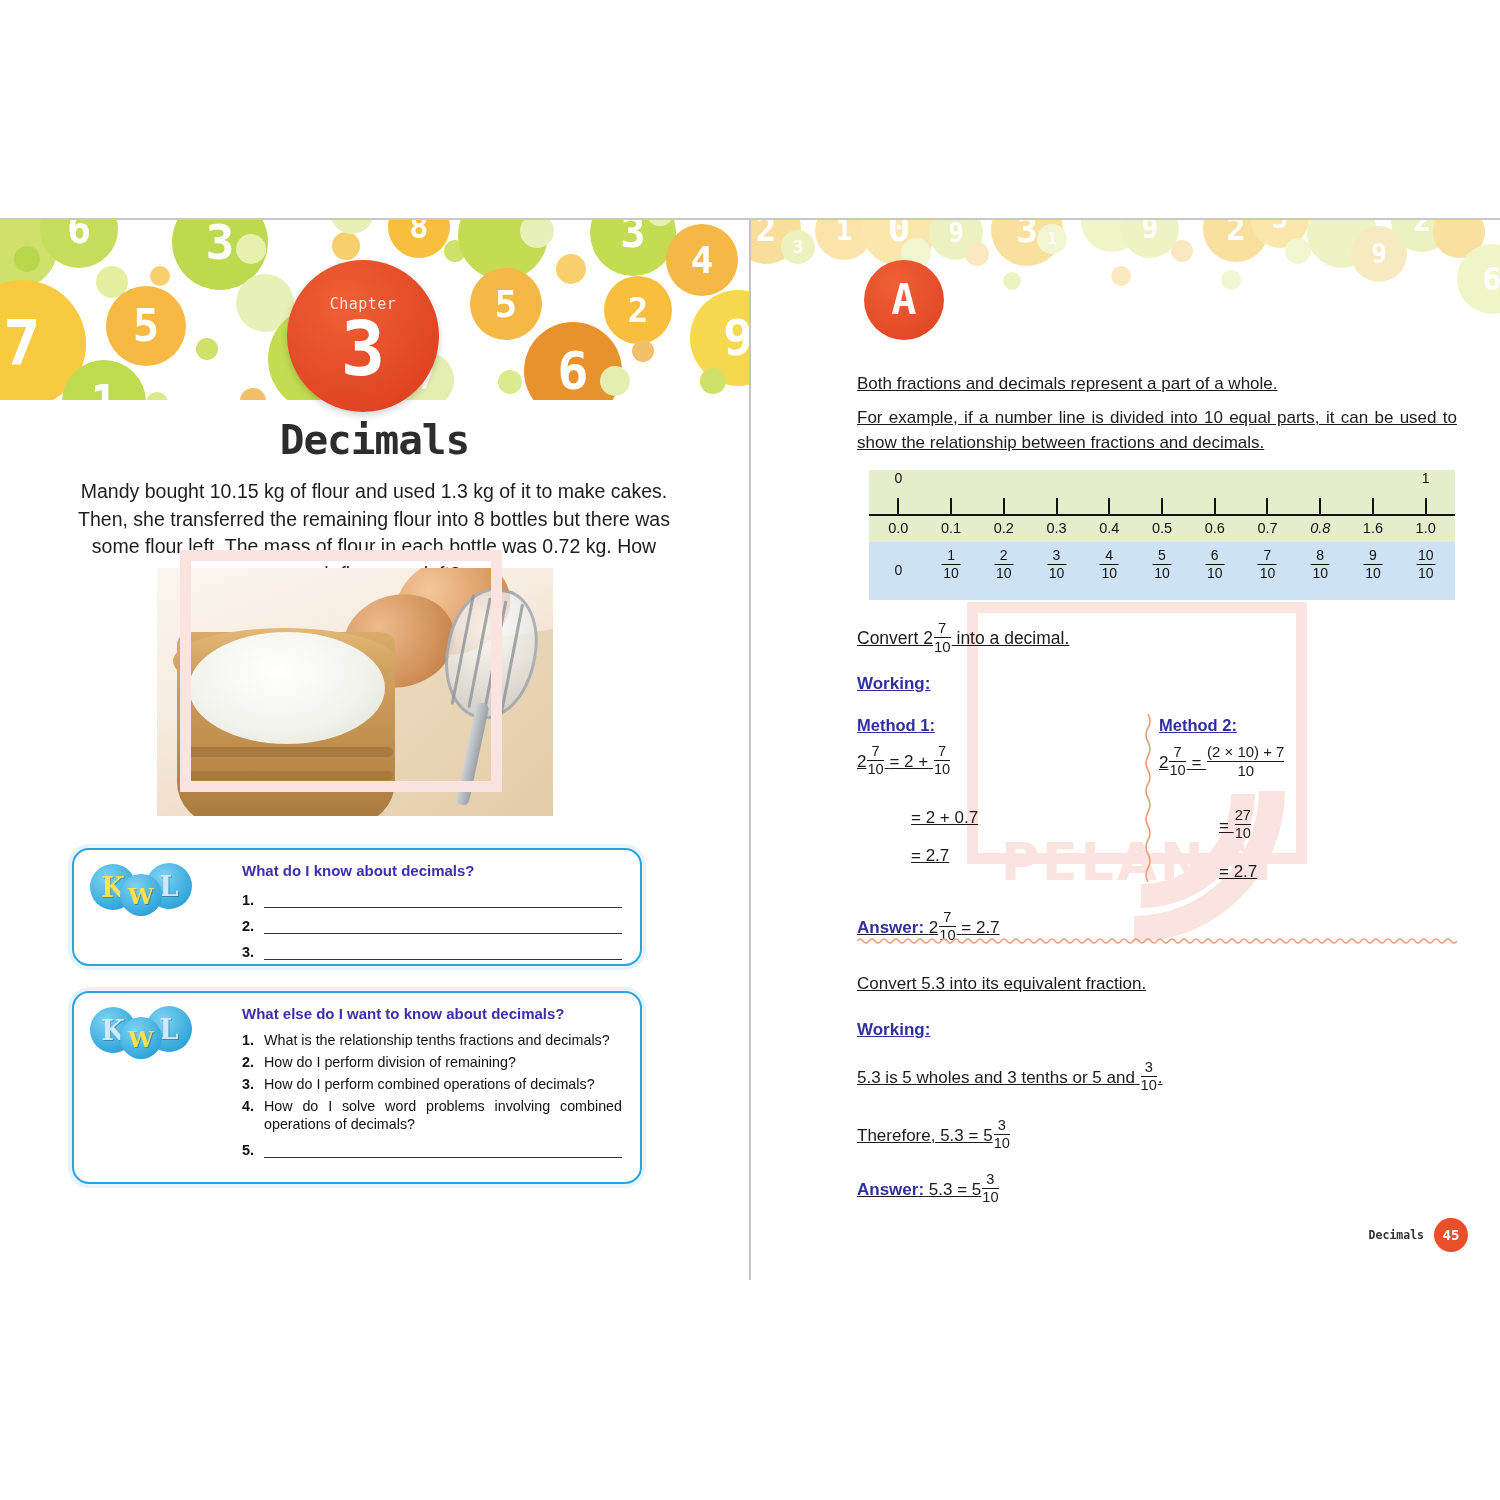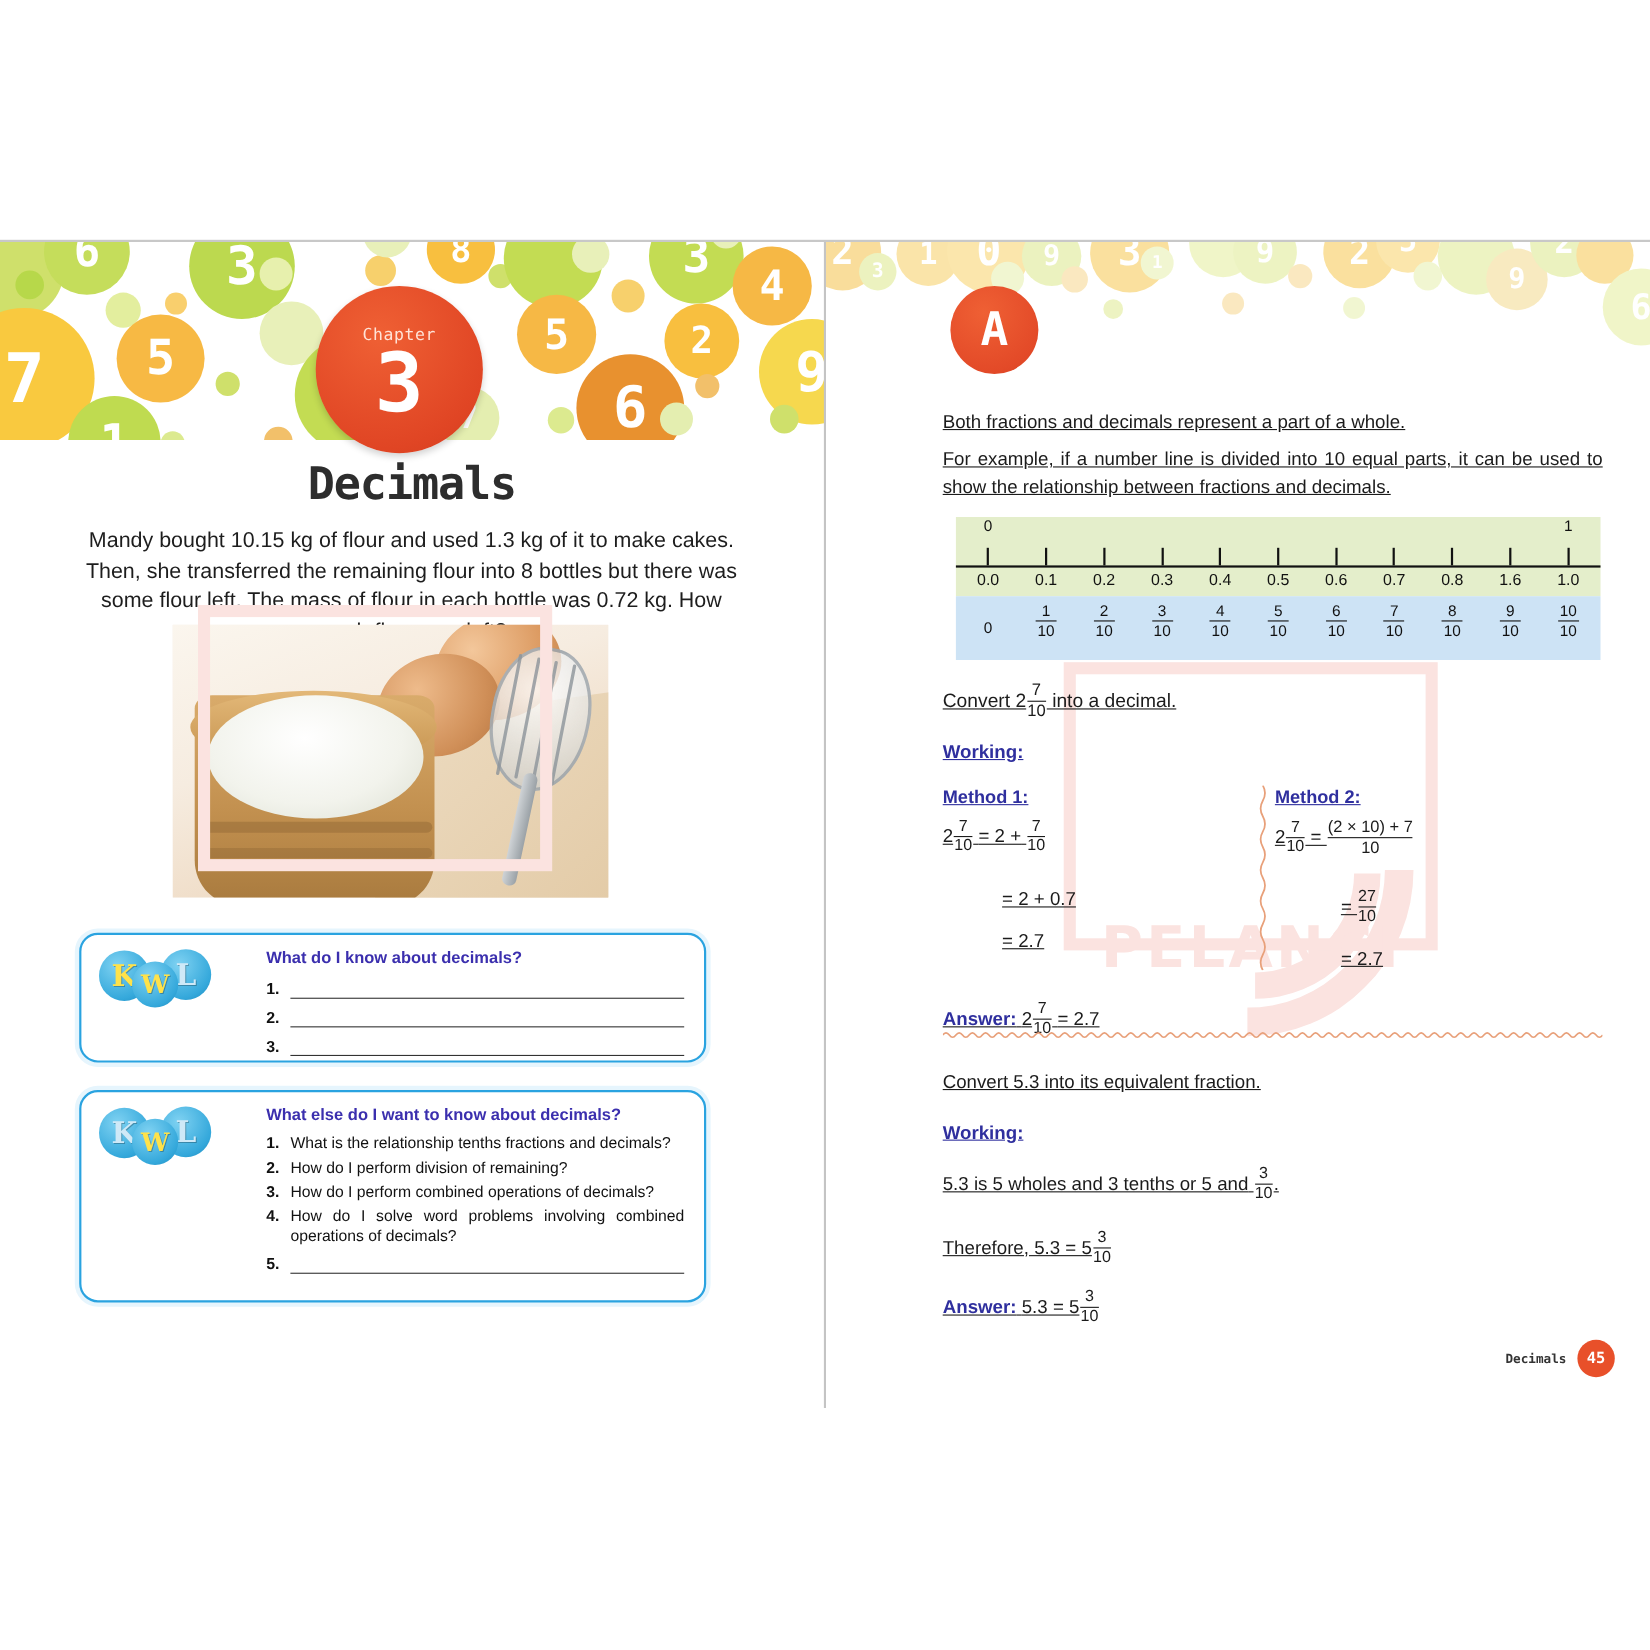--- a/index.html
+++ b/index.html
@@ -376,21 +376,21 @@
           <div class="nl-dec" style="left: 32%;">0.3</div>
           <div class="nl-tick" style="left: 41%;"></div>
           <div class="nl-dec" style="left: 41%;">0.4</div>
           <div class="nl-tick" style="left: 50%;"></div>
           <div class="nl-dec" style="left: 50%;">0.5</div>
           <div class="nl-tick" style="left: 59%;"></div>
           <div class="nl-dec" style="left: 59%;">0.6</div>
           <div class="nl-tick" style="left: 68%;"></div>
           <div class="nl-dec" style="left: 68%;">0.7</div>
           <div class="nl-tick" style="left: 77%;"></div>
-          <div class="nl-dec" style="left: 77%;">0.8</div>
+          <div class="nl-dec" style="left: 77%; font-style: italic;">0.8</div>
           <div class="nl-tick" style="left: 86%;"></div>
           <div class="nl-dec" style="left: 86%;">1.6</div>
           <div class="nl-tick" style="left: 95%;"></div>
           <div class="nl-dec" style="left: 95%;">1.0</div>
         </div>
       <div id="nl-blue">
           <div class="nl-fr single" style="left: 5%;">0</div>
           <div class="nl-fr" style="left: 14%;">
             <span class="fnum">1</span>
             <span class="fbar"></span>

